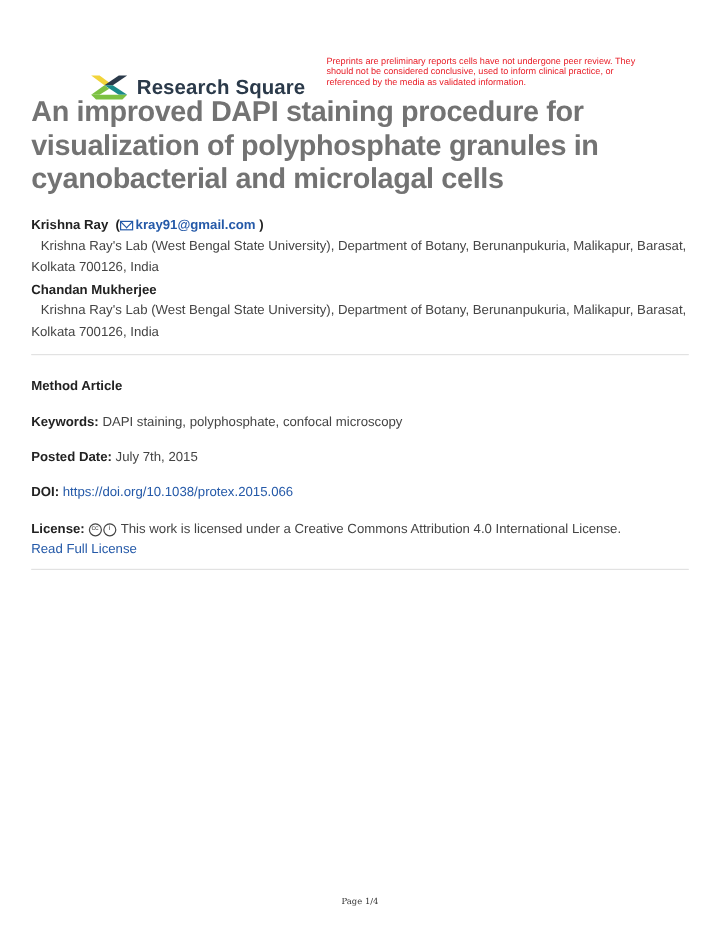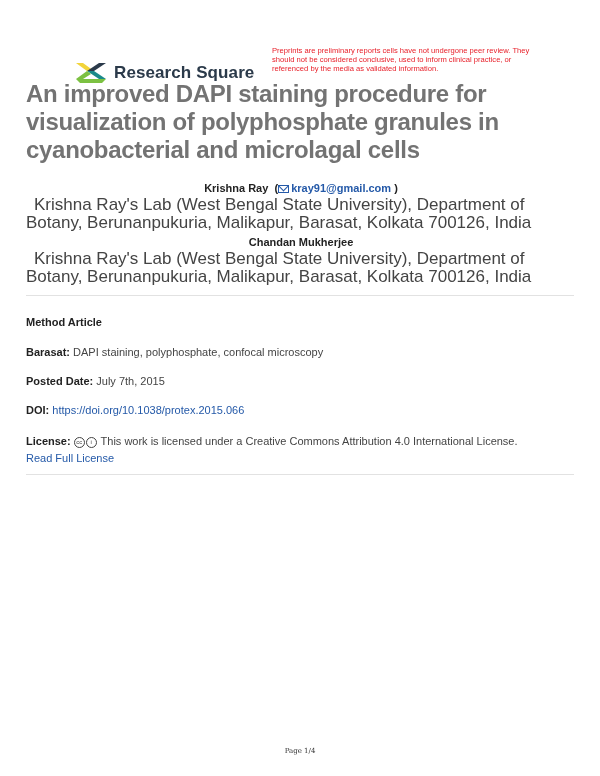--- a/index.html
+++ b/index.html
@@ -13,25 +13,25 @@
   .logo-text { font-size: 17px; font-weight: bold; color: #2b3a4a; margin-left: 6px; letter-spacing: 0.1px; }
   .disclaimer {
     position: absolute; left: 198px; top: 2px; width: 270px;
     font-size: 7.6px; line-height: 9px; color: #e8202a;
   }
   .title {
     position: absolute; left: 26px; top: 80px; width: 540px;
     font-size: 24px; font-weight: bold; line-height: 28px; color: #737373; letter-spacing: -0.3px;
   }
   .authors { position: absolute; left: 26px; top: 180px; width: 550px; }
-  .author-name { font-size: 11px; font-weight: bold; color: #222; line-height: 16px; text-align: center; }
+  .author-name { font-size: 11px; font-weight: bold; color: #222; line-height: 16px; }
   .author-name .email { color: #2459a8; }
   .mail-icon { display: inline-block; width: 11px; height: 8px; border: 1.2px solid #2459a8; position: relative; vertical-align: middle; margin-right: 2px; box-sizing: border-box; }
   .mail-icon::after { content: ""; position: absolute; left: 1px; top: -3px; width: 6px; height: 6px; border-right: 1.2px solid #2459a8; border-bottom: 1.2px solid #2459a8; transform: rotate(45deg); }
-  .affil { font-size: 17px; color: #444; line-height: 18px; margin-bottom: 2px; }
+  .affil { font-size: 11px; color: #444; line-height: 18px; margin-bottom: 2px; }
   .affil .indent { padding-left: 8px; }
   .divider { position: absolute; left: 26px; width: 548px; height: 1px; background: #e2e2e2; }
   .meta { position: absolute; left: 26px; width: 550px; font-size: 11px; color: #444; }
   .meta b { color: #222; }
   .link { color: #2459a8; }
   .cc { display: inline-block; width: 9px; height: 9px; border: 1px solid #444; border-radius: 50%; font-size: 6px; line-height: 9px; text-align: center; vertical-align: middle; margin-right: 1px; }
   .footer { position: absolute; left: 0; width: 600px; top: 747px; text-align: center; font-family: "DejaVu Serif", serif; font-size: 7px; color: #333; }
 </style>
 </head>
 <body>
@@ -57,21 +57,21 @@
     <span>Krishna Ray</span>&nbsp; (<span class="mail-icon"></span><span class="email">kray91@gmail.com</span> )
   </div>
   <div class="affil"><span class="indent"></span><span>Krishna Ray's Lab (West Bengal State University), Department of Botany, Berunanpukuria, Malikapur, Barasat, Kolkata 700126, India</span></div>
   <div class="author-name">Chandan Mukherjee</div>
   <div class="affil"><span class="indent"></span><span>Krishna Ray's Lab (West Bengal State University), Department of Botany, Berunanpukuria, Malikapur, Barasat, Kolkata 700126, India</span></div>
 </div>
 
 <div class="divider" style="top:295px;"></div>
 
 <div class="meta" style="top:316px;"><b>Method Article</b></div>
-<div class="meta" style="top:346px;"><b>Barasat:</b> <span>DAPI staining, polyphosphate, confocal microscopy</span></div>
+<div class="meta" style="top:346px;"><b>Keywords:</b> <span>DAPI staining, polyphosphate, confocal microscopy</span></div>
 <div class="meta" style="top:375px;"><b>Posted Date:</b> <span>July 7th, 2015</span></div>
 <div class="meta" style="top:404px;"><b>DOI:</b> <span class="link">https://doi.org/10.1038/protex.2015.066</span></div>
 <div class="meta" style="top:433px; line-height:17px;">
   <b>License:</b>
   <span class="cc">cc</span><span class="cc">i</span>
   <span>This work is licensed under a Creative Commons Attribution 4.0 International License.</span><br>
   <span class="link">Read Full License</span>
 </div>
 
 <div class="divider" style="top:474px;"></div>

